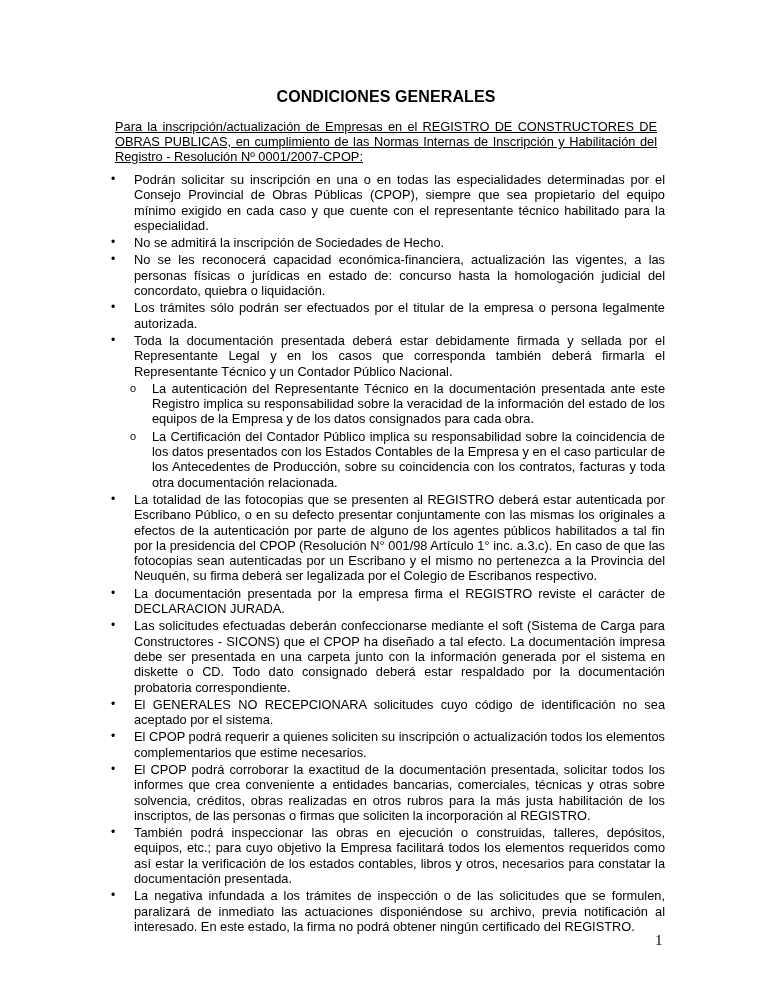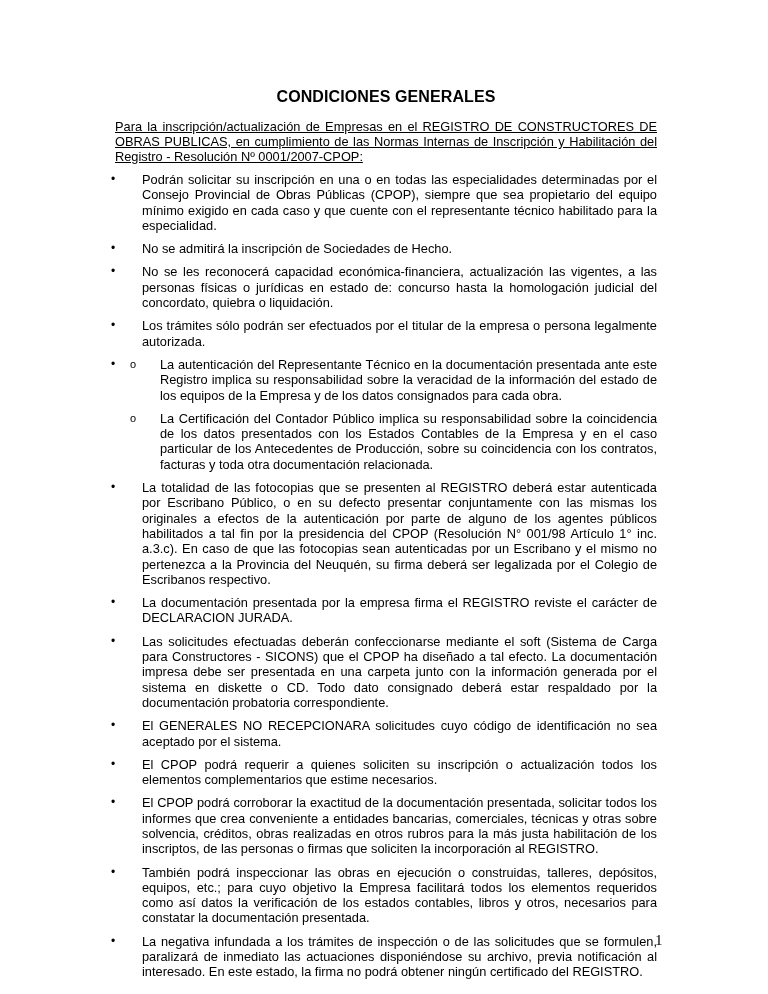--- a/index.html
+++ b/index.html
@@ -8,21 +8,21 @@
   .page { position: absolute; left: 107px; top: 86px; width: 558px; }
   h1 { font-size: 16px; font-weight: bold; margin: 0 0 11px 0; line-height: 22px; letter-spacing: 0.1px; text-align: center; }
   .intro { font-size: 12.8px; line-height: 15px; text-align: justify; margin: 8px; text-decoration: underline; }
   ul.main { list-style: none; margin: 0; padding: 0; }
   ul.main > li { position: relative; padding-left: 27px; font-size: 12.8px; line-height: 15.3px; text-align: justify; margin-top: 2px; }
   ul.main > li > .bullet { position: absolute; left: 4px; top: 0; font-size: 12px; }
   ul.sub { list-style: none; margin: 0; padding: 0; margin-left: -9px; }
   ul.sub > li { position: relative; padding-left: 27px; text-align: justify; margin-top: 2px; }
   ul.sub > li > .bullet { position: absolute; left: 5px; top: 0; font-size: 11px; }
   .pagenum { position: absolute; left: 655px; top: 932px; font-family: "Liberation Serif", serif; font-size: 15px; }
-  p.txt { margin: 8px; }
+  p.txt { margin: 0; }
 </style>
 </head>
 <body>
 
 <div class="page">
   <h1>CONDICIONES GENERALES</h1>
   <p class="intro">Para la inscripción/actualización de Empresas en el REGISTRO DE CONSTRUCTORES DE OBRAS PUBLICAS, en cumplimiento de las Normas Internas de Inscripción y Habilitación del Registro - Resolución Nº 0001/2007-CPOP:</p>
   <ul class="main">
     <li>
         <span class="bullet">•</span>
@@ -35,20 +35,21 @@
     <li>
         <span class="bullet">•</span>
         <p class="txt">No se les reconocerá capacidad económica-financiera, actualización las  vigentes, a las personas físicas o jurídicas en estado de: concurso hasta la homologación judicial del concordato, quiebra o liquidación.</p>
       </li>
     <li>
         <span class="bullet">•</span>
         <p class="txt">Los trámites sólo podrán ser efectuados por el titular de la empresa o persona legalmente autorizada.</p>
       </li>
     <li>
         <span class="bullet">•</span>
+        <p class="txt">Toda la documentación presentada deberá estar debidamente firmada y sellada por el Representante Legal y en los casos que corresponda también deberá firmarla el Representante Técnico y un Contador Público Nacional.</p>
       <ul class="sub">
         <li>
             <span class="bullet">o</span>
             <p class="txt">La autenticación del Representante Técnico en la documentación presentada ante este Registro implica su responsabilidad sobre la veracidad de la información del estado de los equipos de la Empresa y de los datos consignados para cada obra.</p>
           </li>
         <li>
             <span class="bullet">o</span>
             <p class="txt">La Certificación del Contador Público implica su responsabilidad sobre la coincidencia de los datos presentados con los Estados Contables de la Empresa y en el caso particular de los Antecedentes de Producción, sobre su coincidencia con los contratos, facturas y toda otra documentación relacionada.</p>
           </li>
       </ul>
@@ -72,21 +73,21 @@
     <li>
         <span class="bullet">•</span>
         <p class="txt">El CPOP podrá requerir a quienes soliciten su inscripción o actualización todos los elementos complementarios que estime necesarios.</p>
       </li>
     <li>
         <span class="bullet">•</span>
         <p class="txt">El CPOP podrá corroborar la exactitud de la documentación presentada, solicitar todos los informes que crea conveniente a entidades bancarias, comerciales, técnicas y otras sobre solvencia, créditos, obras realizadas en otros rubros para la más justa habilitación de los inscriptos, de las personas o firmas que soliciten la incorporación al REGISTRO.</p>
       </li>
     <li>
         <span class="bullet">•</span>
-        <p class="txt">También podrá inspeccionar las obras en ejecución o construidas, talleres, depósitos, equipos, etc.; para cuyo objetivo la Empresa facilitará todos los elementos requeridos como así  datos la verificación de los estados contables, libros y otros, necesarios para constatar la documentación presentada.</p>
+        <p class="txt">También podrá inspeccionar las obras en ejecución o construidas, talleres, depósitos, equipos, etc.; para cuyo objetivo la Empresa facilitará todos los elementos requeridos como así  estar la verificación de los estados contables, libros y otros, necesarios para constatar la documentación presentada.</p>
       </li>
     <li>
         <span class="bullet">•</span>
         <p class="txt">La negativa infundada a los trámites de inspección o de las solicitudes que se formulen, paralizará de inmediato las  actuaciones disponiéndose su archivo, previa notificación al interesado. En este estado, la firma no podrá obtener ningún certificado del REGISTRO.</p>
       </li>
   </ul>
 </div>
 
 <div class="pagenum">1</div>
 

